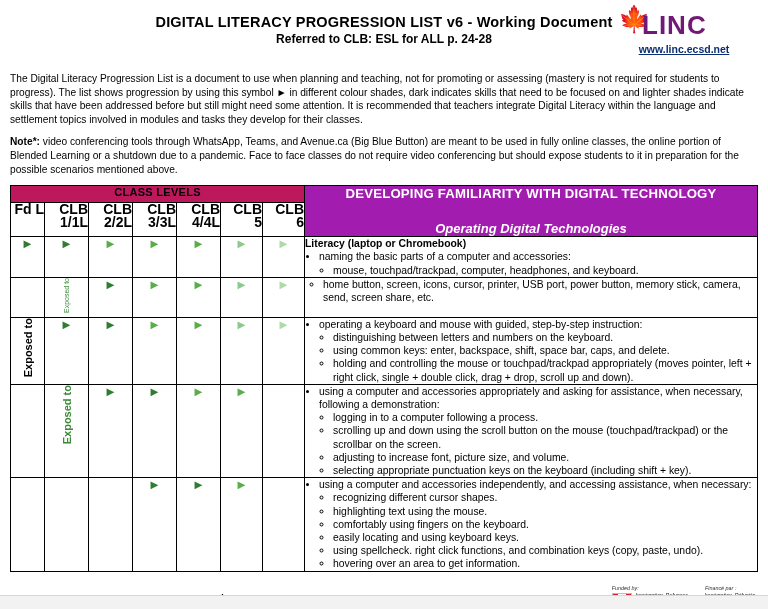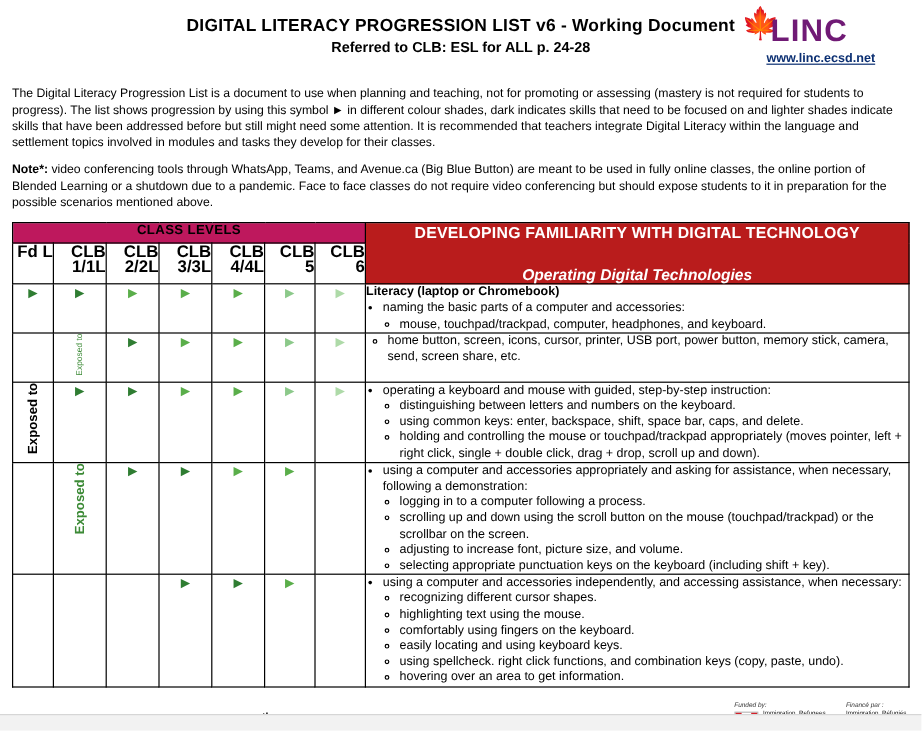--- a/index.html
+++ b/index.html
@@ -102,21 +102,21 @@
   }
   .hdr-classlevels {
     background: #be185d;
     text-align: center;
     font-size: 11px;
     font-weight: bold;
     padding: 2px 0 1px 0;
     letter-spacing: 0.3px;
   }
   .hdr-green {
-    background: #b91c1c;
+    background: #a21caf;
     color: #ffffff;
     text-align: center;
     font-weight: bold;
     padding: 3px 4px 5px 4px;
   }
   .hdr-green .l1 { font-size: 13.2px; letter-spacing: 0.2px; }
   .hdr-green .l2 { font-size: 13px; font-style: italic; margin-top: 20px; }
   .clb-cell {
     text-align: right;
     font-size: 14px;

